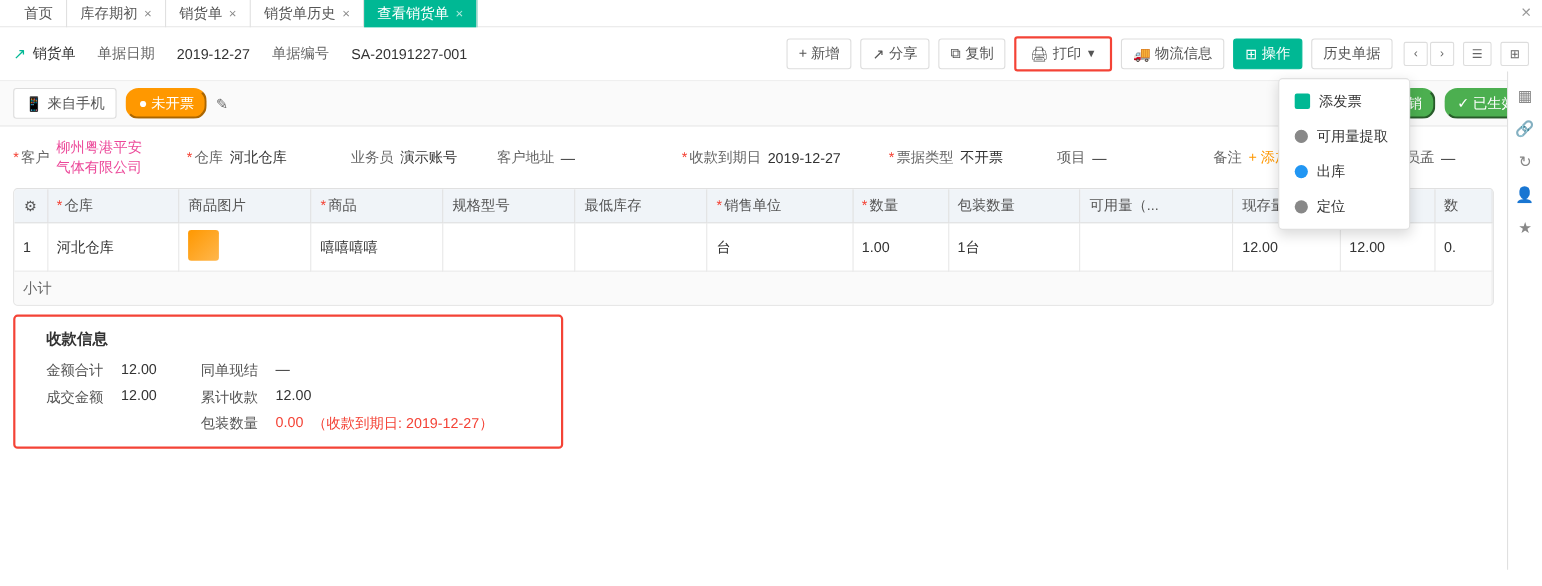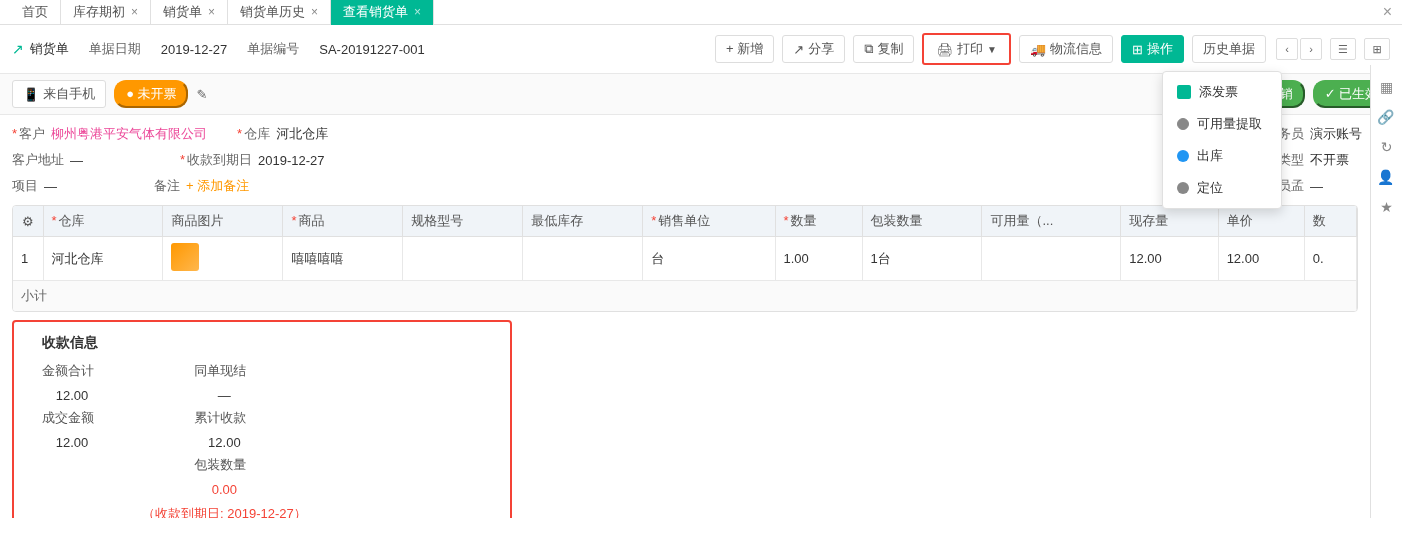--- a/index.html
+++ b/index.html
@@ -139,21 +139,20 @@
       border-radius: 12px;
       padding: 3px 10px;
       font-size: 12px;
     }
     .action-row-right { margin-left: auto; display: flex; align-items: center; gap: 8px; }
 
     
     .form-area {
       padding: 10px 12px;
       display: flex;
-      flex-direction: column;
       gap: 8px;
     }
     .form-row {
       display: flex;
       align-items: center;
       gap: 30px;
     }
     .form-field {
       display: flex;
       align-items: center;
@@ -225,24 +224,22 @@
       display: flex;
       gap: 40px;
     }
     .summary-col {
       display: flex;
       flex-direction: column;
       gap: 6px;
     }
     .summary-item {
       display: flex;
-      align-items: center;
       gap: 8px;
       font-size: 13px;
-      flex-direction: column;
     }
     .summary-label { color: #555; min-width: 60px; }
     .summary-val { color: #333; }
     .summary-val-red { color: #f44336; }
     .summary-val-date { color: #f44336; }
 
     
     .dropdown-overlay {
       position: absolute;
       top: 46px;

